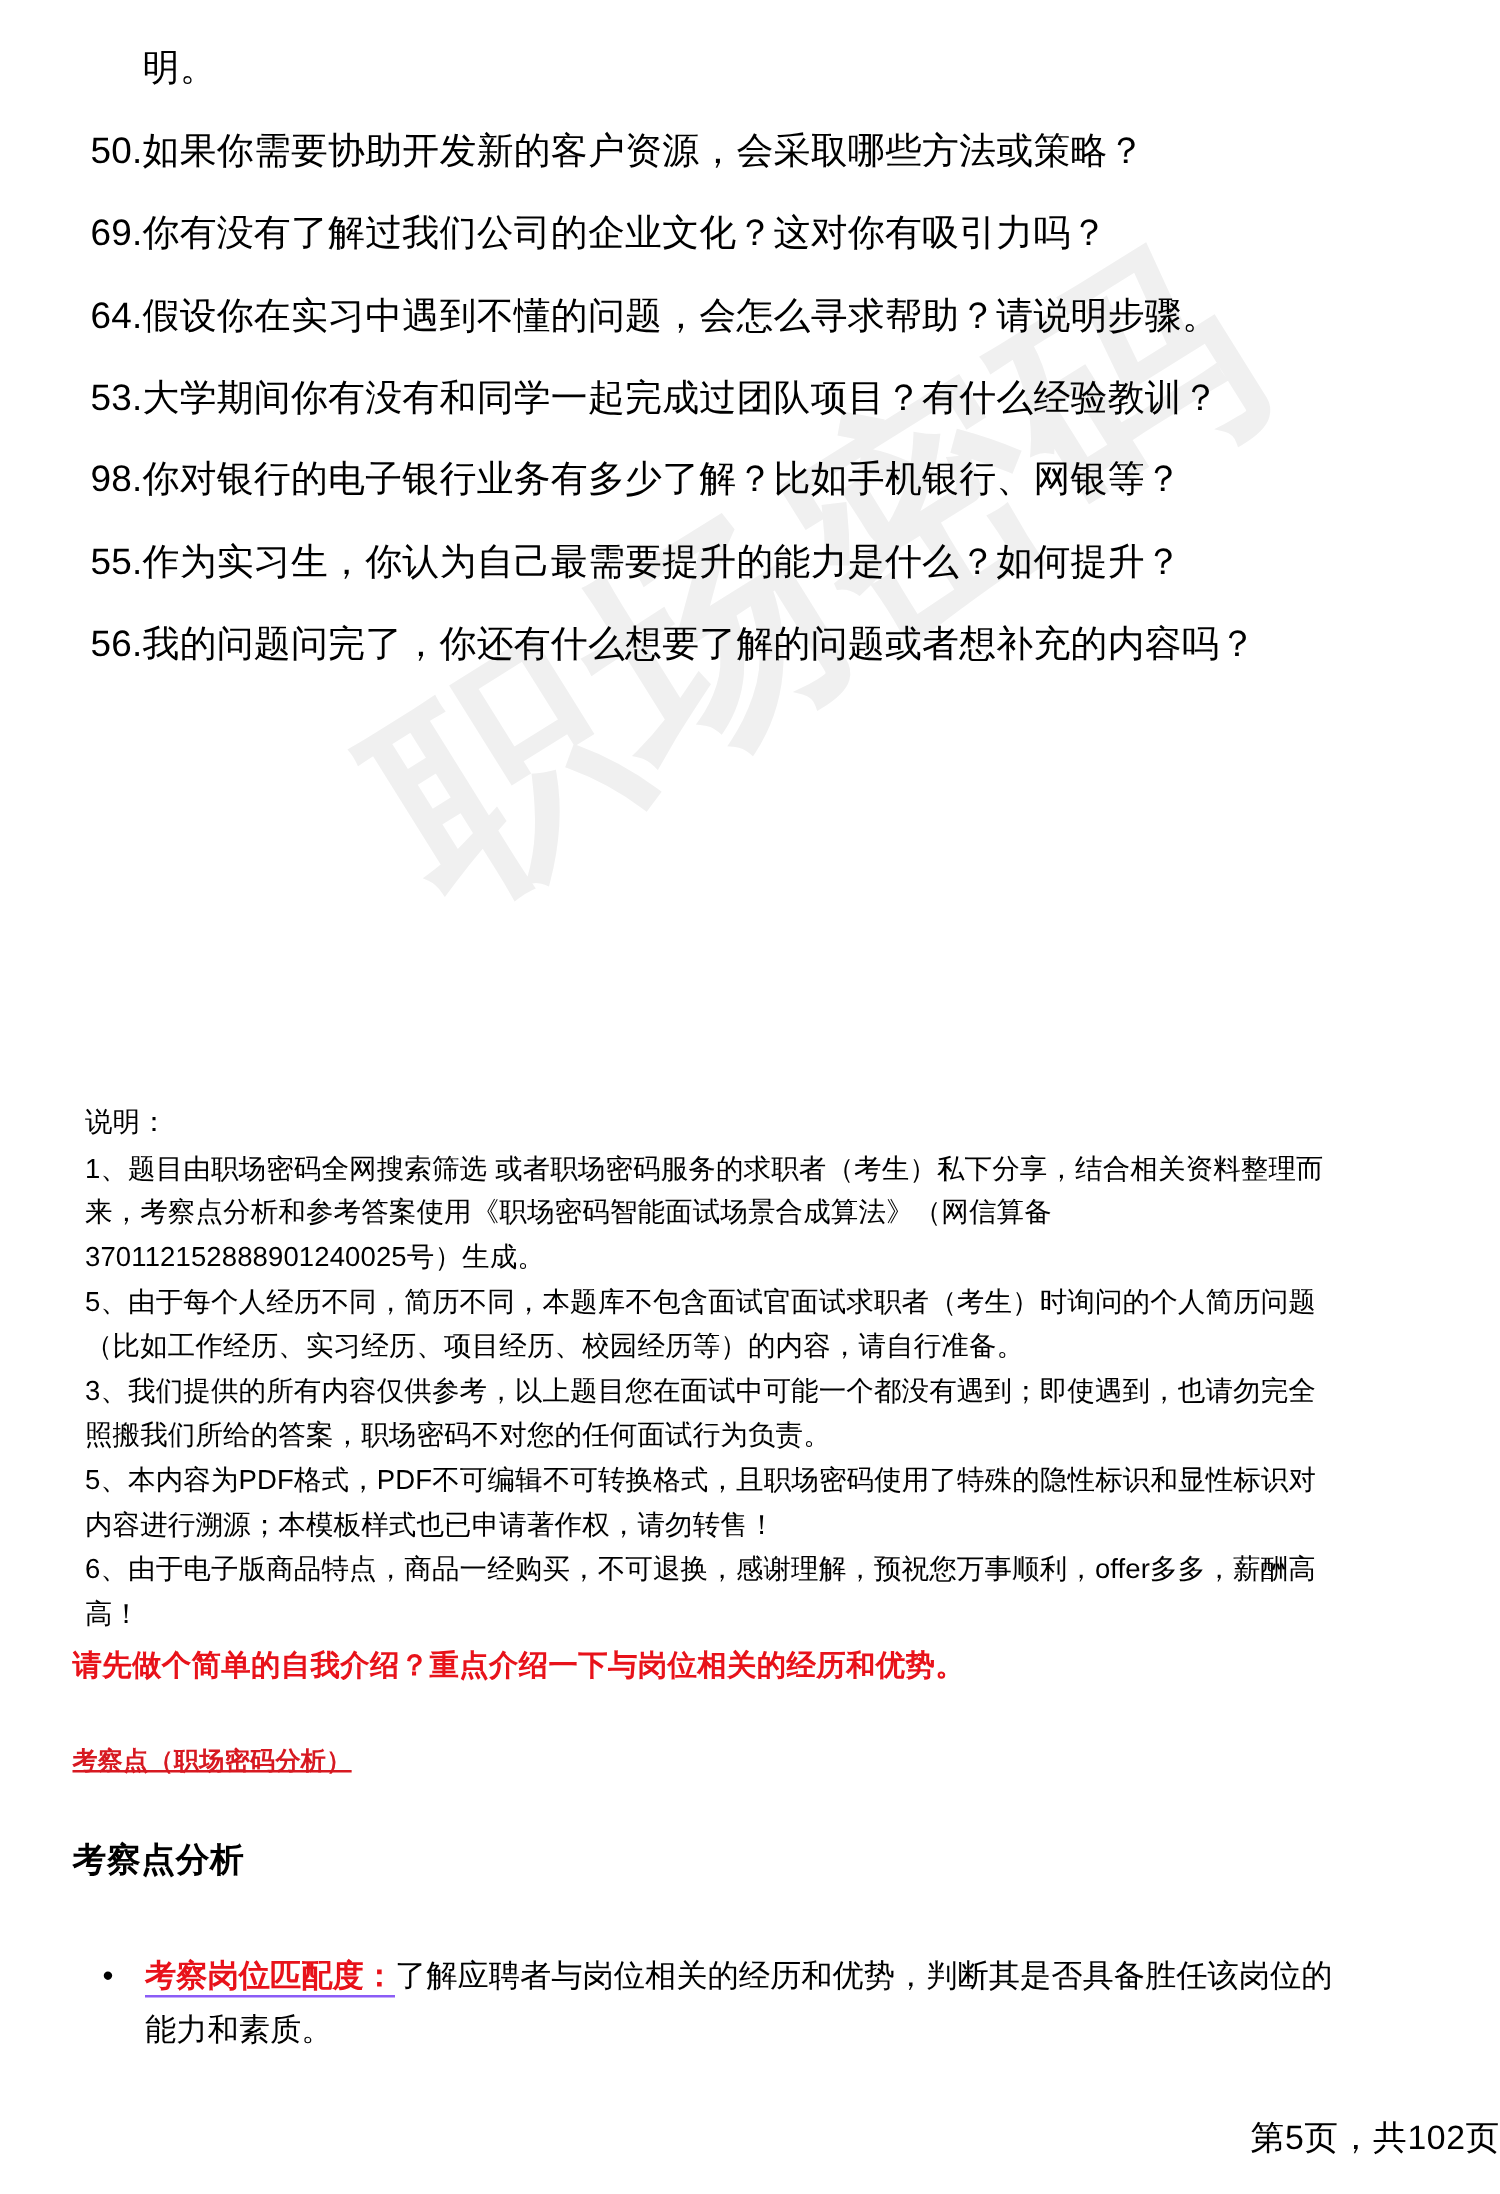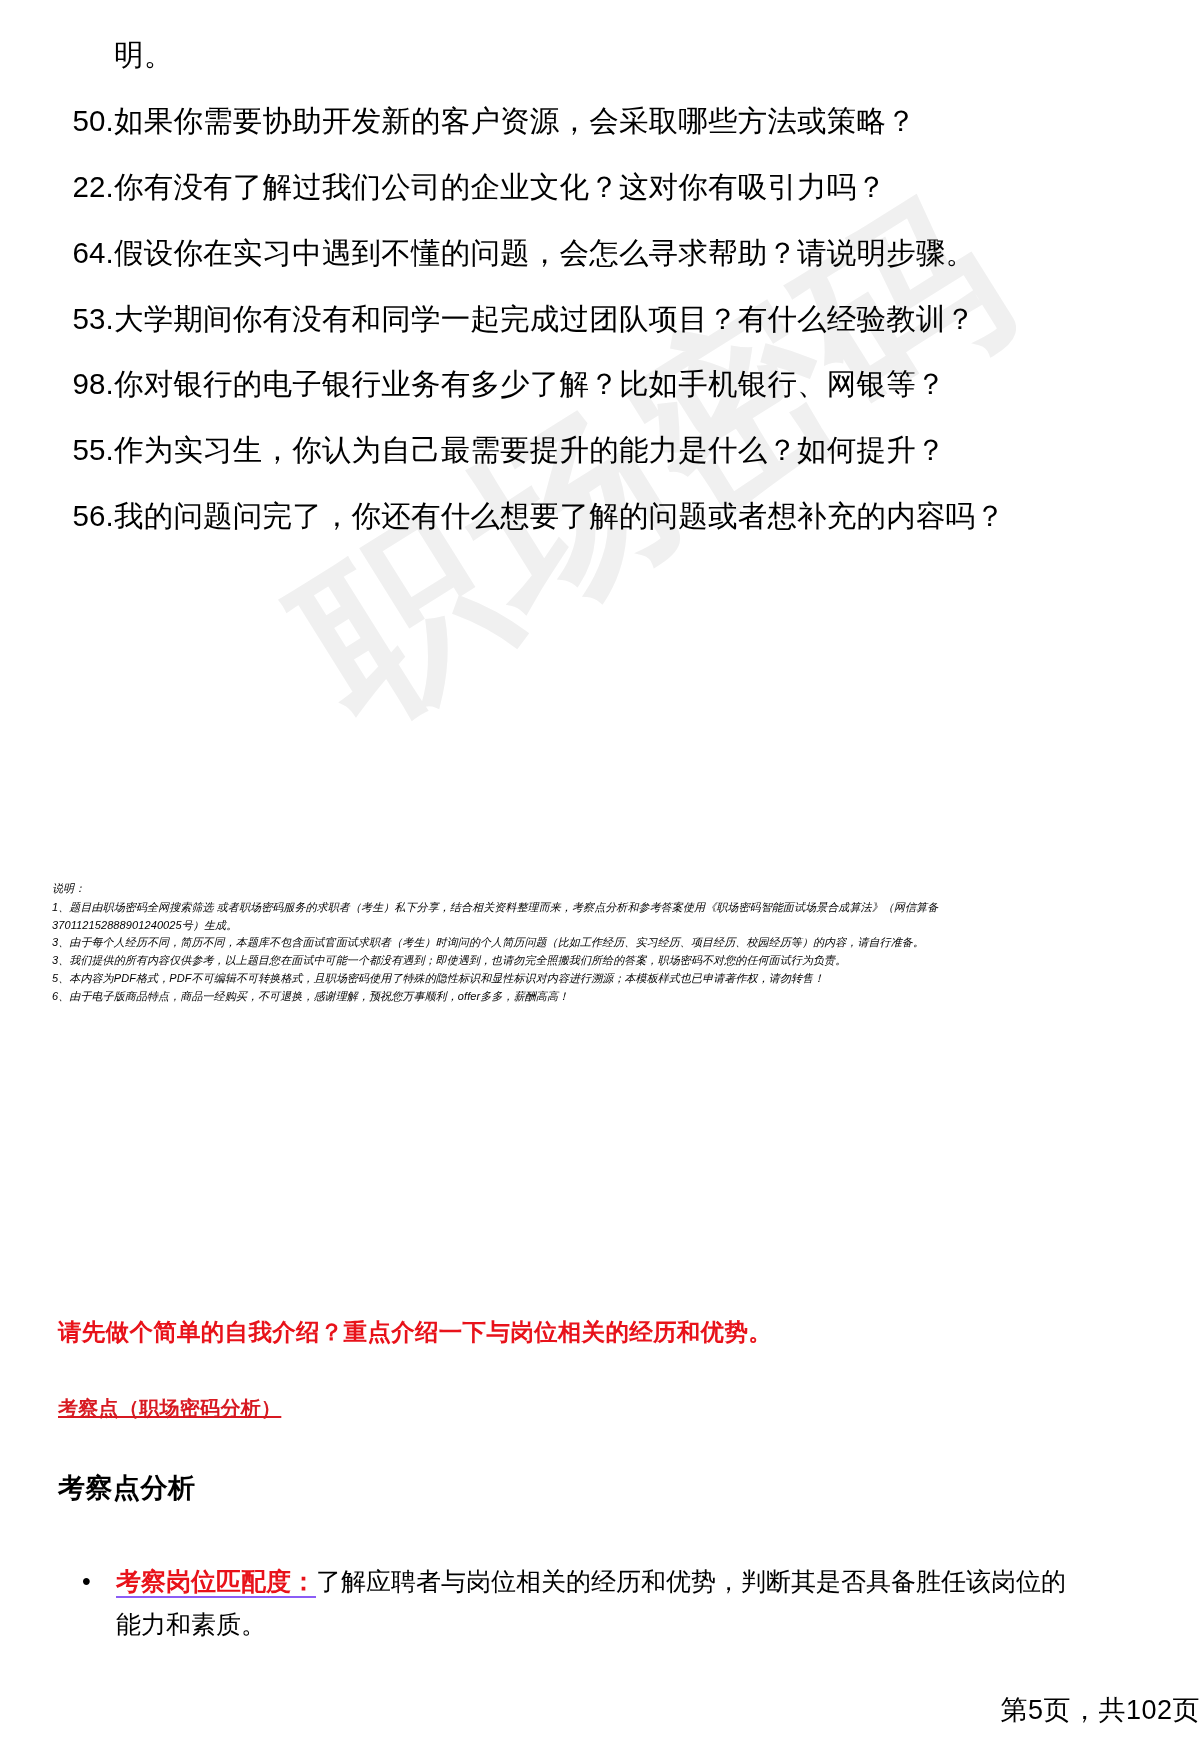--- a/index.html
+++ b/index.html
@@ -71,27 +71,26 @@
     font-family: "Liberation Sans", "DejaVu Sans", sans-serif;
   }
   .q-text {
     flex: 1 1 auto;
   }
   .q-item.no-num .q-num { visibility: hidden; }
 
   
   .notes {
     position: absolute;
-    left: 52px;
+    left: 68px;
     top: 880px;
     width: 1005px;
-    font-size: 11px;
+    font-size: 22px;
     line-height: 1.62;
     letter-spacing: 0.1px;
-    font-style: italic;
   }
   .notes .note-line { margin: 0; }
   .notes .note-title { margin-bottom: 1px; }
 
   
   .red-q {
     position: absolute;
     left: 58px;
     top: 1316px;
     width: 1010px;
@@ -180,21 +179,21 @@
         <span class="q-num"></span>
         <span class="q-text">明。</span>
       </div>
 
       <div class="q-item">
         <span class="q-num">50.</span>
         <span class="q-text">如果你需要协助开发新的客户资源，会采取哪些方法或策略？</span>
       </div>
 
       <div class="q-item">
-        <span class="q-num">22.</span>
+        <span class="q-num">69.</span>
         <span class="q-text">你有没有了解过我们公司的企业文化？这对你有吸引力吗？</span>
       </div>
 
       <div class="q-item">
         <span class="q-num">64.</span>
         <span class="q-text">假设你在实习中遇到不懂的问题，会怎么寻求帮助？请说明步骤。</span>
       </div>
 
       <div class="q-item">
         <span class="q-num">53.</span>
@@ -214,21 +213,21 @@
       <div class="q-item">
         <span class="q-num">56.</span>
         <span class="q-text">我的问题问完了，你还有什么想要了解的问题或者想补充的内容吗？</span>
       </div>
 
     </div>
 
     <div class="notes">
       <p class="note-line note-title">说明：</p>
       <p class="note-line">1、题目由职场密码全网搜索筛选 或者职场密码服务的求职者（考生）私下分享，结合相关资料整理而来，考察点分析和参考答案使用《职场密码智能面试场景合成算法》（网信算备370112152888901240025号）生成。</p>
-      <p class="note-line">3、由于每个人经历不同，简历不同，本题库不包含面试官面试求职者（考生）时询问的个人简历问题（比如工作经历、实习经历、项目经历、校园经历等）的内容，请自行准备。</p>
+      <p class="note-line">5、由于每个人经历不同，简历不同，本题库不包含面试官面试求职者（考生）时询问的个人简历问题（比如工作经历、实习经历、项目经历、校园经历等）的内容，请自行准备。</p>
       <p class="note-line">3、我们提供的所有内容仅供参考，以上题目您在面试中可能一个都没有遇到；即使遇到，也请勿完全照搬我们所给的答案，职场密码不对您的任何面试行为负责。</p>
       <p class="note-line">5、本内容为PDF格式，PDF不可编辑不可转换格式，且职场密码使用了特殊的隐性标识和显性标识对内容进行溯源；本模板样式也已申请著作权，请勿转售！</p>
       <p class="note-line">6、由于电子版商品特点，商品一经购买，不可退换，感谢理解，预祝您万事顺利，offer多多，薪酬高高！</p>
     </div>
 
     <div class="red-q">请先做个简单的自我介绍？重点介绍一下与岗位相关的经历和优势。</div>
 
     <div class="red-sub">考察点（职场密码分析）</div>
 
     <div class="section-heading">考察点分析</div>

